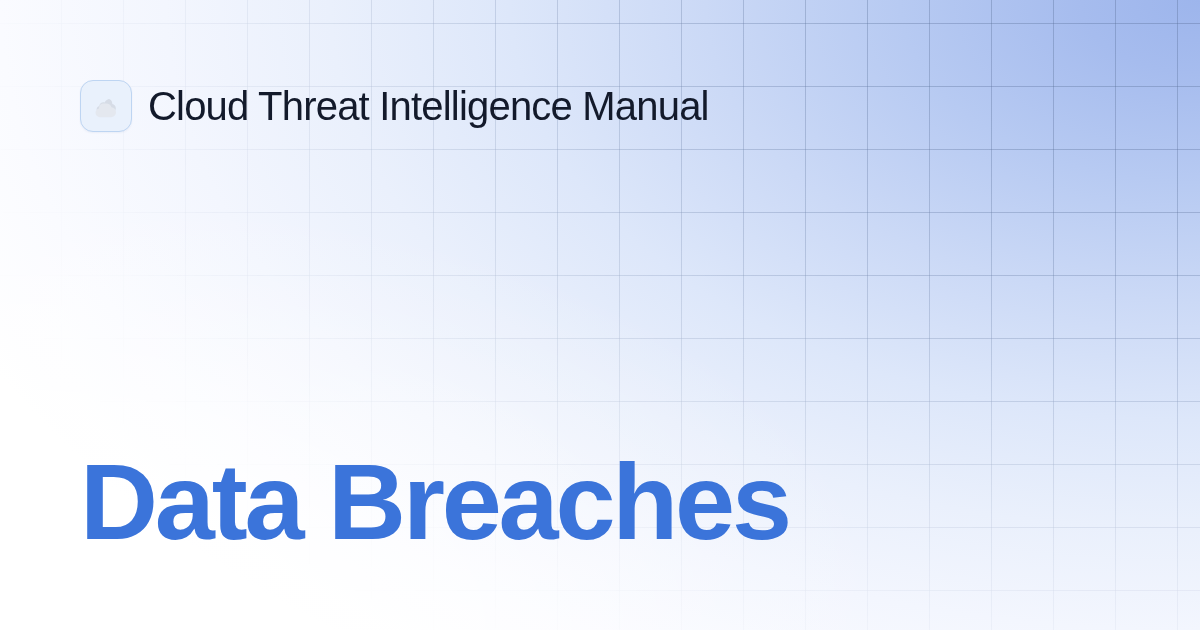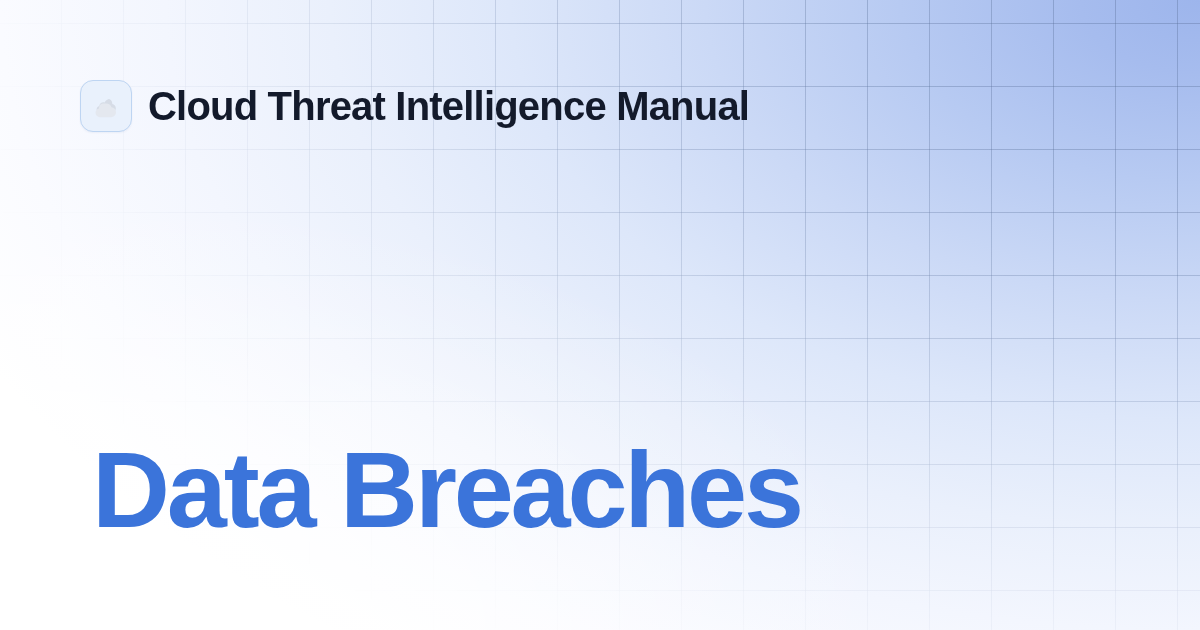--- a/index.html
+++ b/index.html
@@ -125,32 +125,32 @@
 
   .brand-badge svg {
     display: block;
     width: 30px;
     height: 30px;
   }
 
   .brand-title {
     font-size: 40px;
     line-height: 1;
-    font-weight: 700;
+    font-weight: 400;
     letter-spacing: -0.8px;
     color: #131a2b;
     white-space: nowrap;
   }
 
   
   .headline {
     position: absolute;
     left: 80px;
     bottom: 74px;
-    margin: 12px;
+    margin: 0;
     font-size: 108px;
     line-height: 1.0;
     font-weight: 700;
     letter-spacing: -3.2px;
     color: #3b74da;
     white-space: nowrap;
   }
 </style>
 </head>
 <body>

